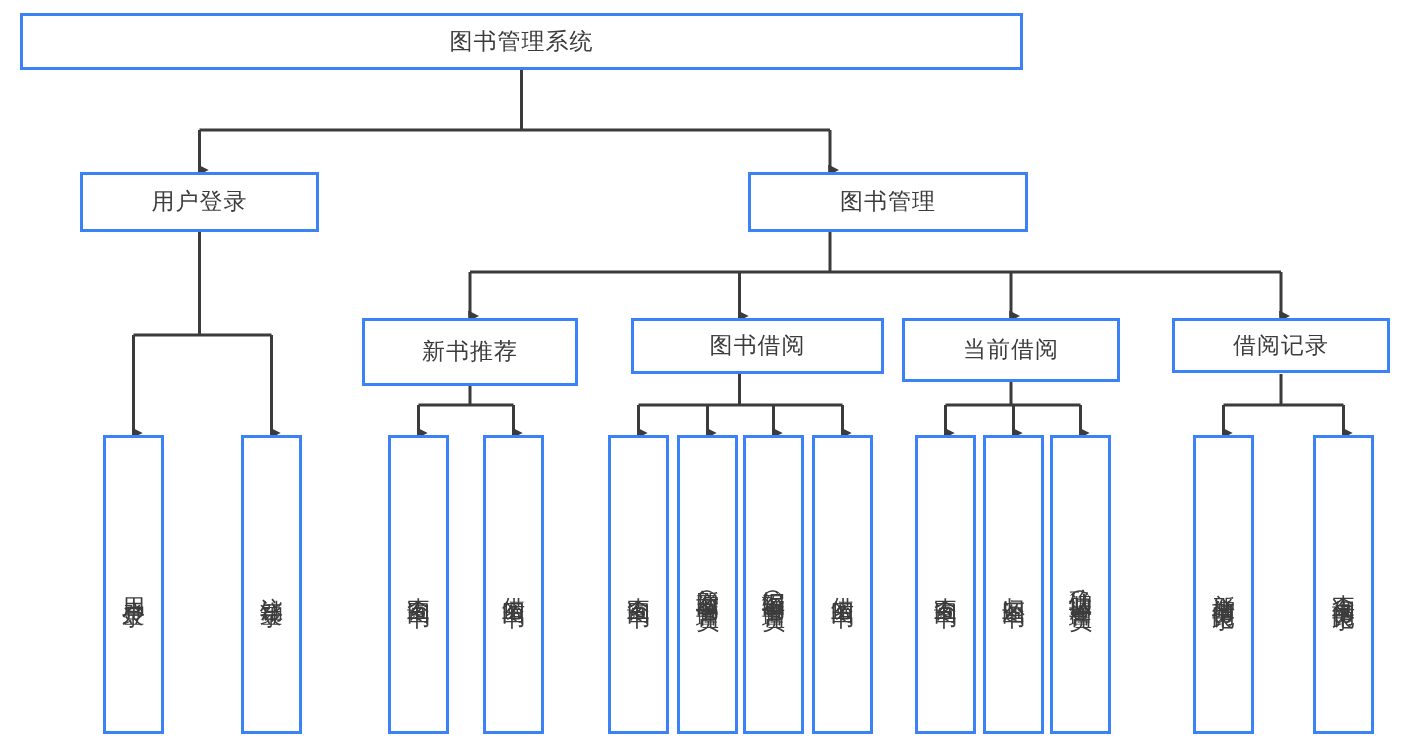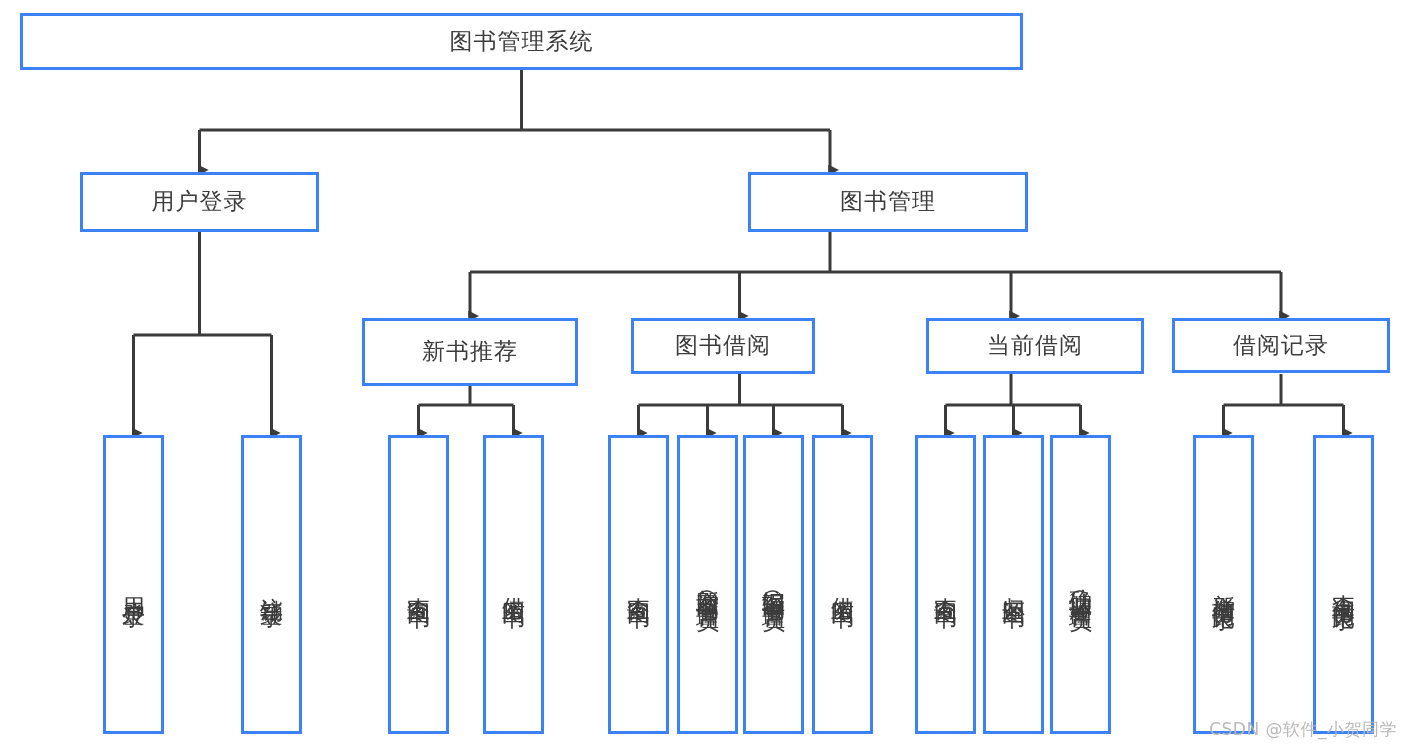--- a/index.html
+++ b/index.html
@@ -117,24 +117,24 @@
       </div>
       <div class="node horizontal" style="left: 80px; top: 172px; width: 239px; height: 60px;">
         <span>用户登录</span>
       </div>
       <div class="node horizontal" style="left: 712px; top: 172px; width: 280px; height: 60px; margin-left: 36px;">
         <span>图书管理</span>
       </div>
       <div class="node horizontal" style="left: 362px; top: 318px; width: 216px; height: 68px;">
         <span>新书推荐</span>
       </div>
-      <div class="node horizontal" style="left: 631px; top: 318px; width: 184px; height: 56px;">
+      <div class="node horizontal" style="left: 631px; top: 318px; width: 253px; height: 56px;">
         <span>图书借阅</span>
       </div>
-      <div class="node horizontal" style="left: 902px; top: 318px; width: 218px; height: 56px; margin-left: 24px;">
+      <div class="node horizontal" style="left: 902px; top: 318px; width: 218px; height: 64px;">
         <span>当前借阅</span>
       </div>
       <div class="node horizontal" style="left: 1172px; top: 318px; width: 218px; height: 55px;">
         <span>借阅记录</span>
       </div>
       <div class="node vertical" style="left: 103px; top: 435px; width: 61px; height: 299px;">
         <span>用户登录</span>
       </div>
       <div class="node vertical" style="left: 241px; top: 435px; width: 61px; height: 299px;">
         <span>注销登录</span>
@@ -167,14 +167,13 @@
         <span>确认归还（管理员）</span>
       </div>
       <div class="node vertical" style="left: 1193px; top: 435px; width: 61px; height: 299px;">
         <span>新增借阅记录</span>
       </div>
       <div class="node vertical" style="left: 1313px; top: 435px; width: 61px; height: 299px;">
         <span>查询借阅记录</span>
       </div>
     </div>
 
-  <div class="watermark">CSDN @软件_小贺同学</div>
 </div>
 
 </body></html>

